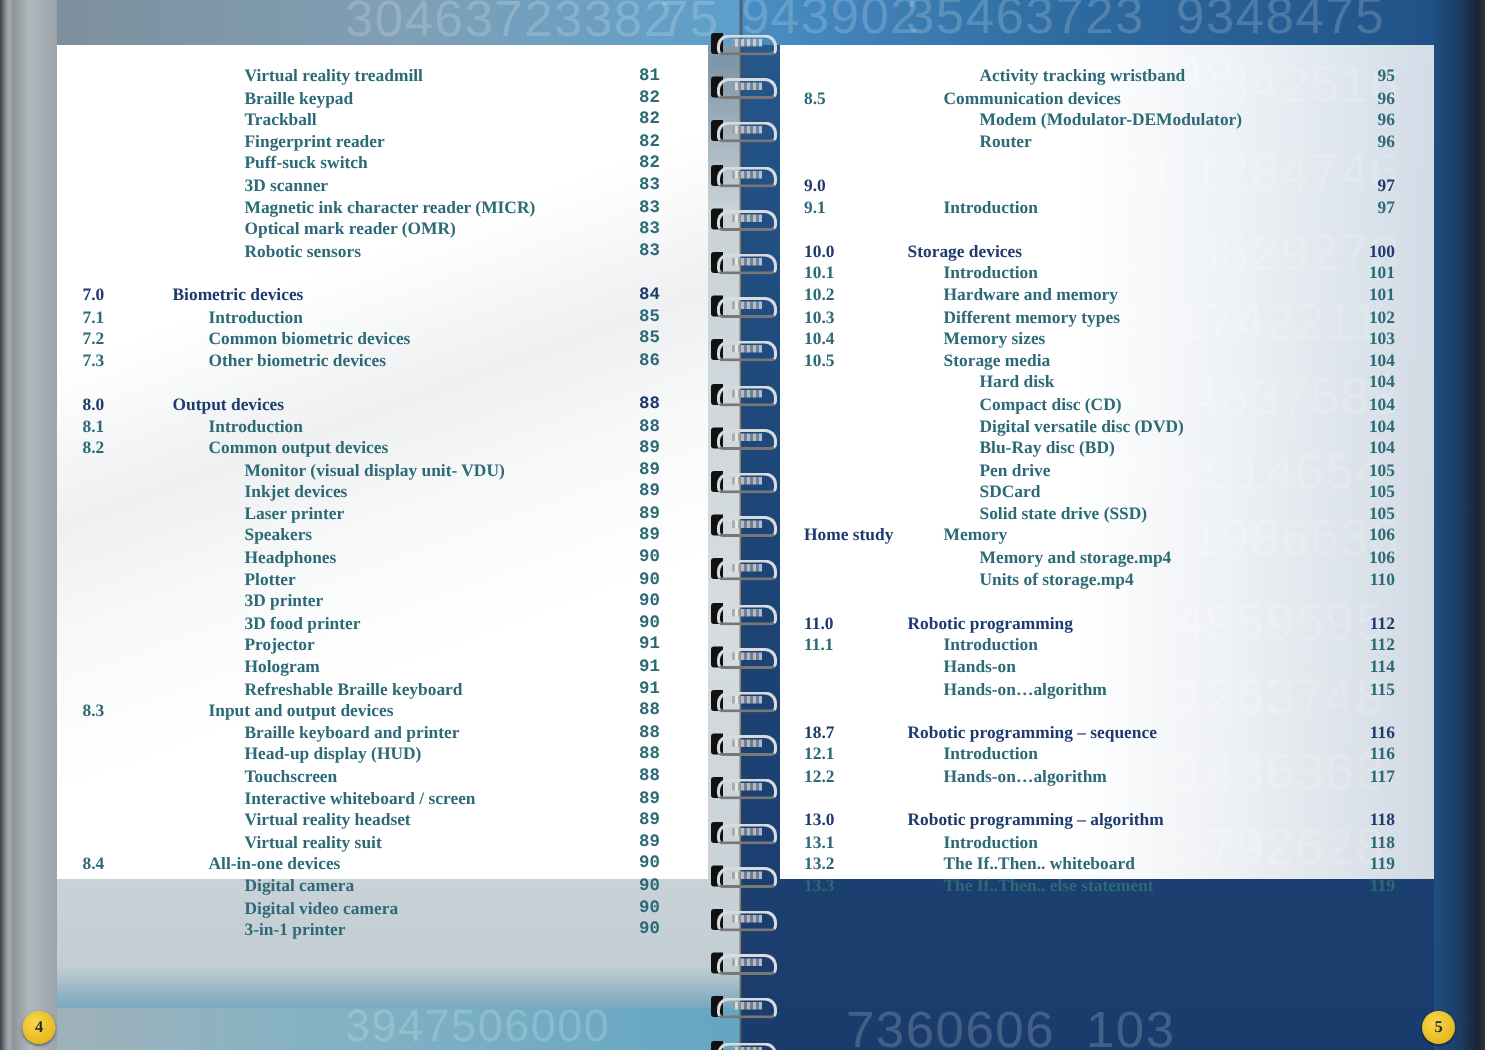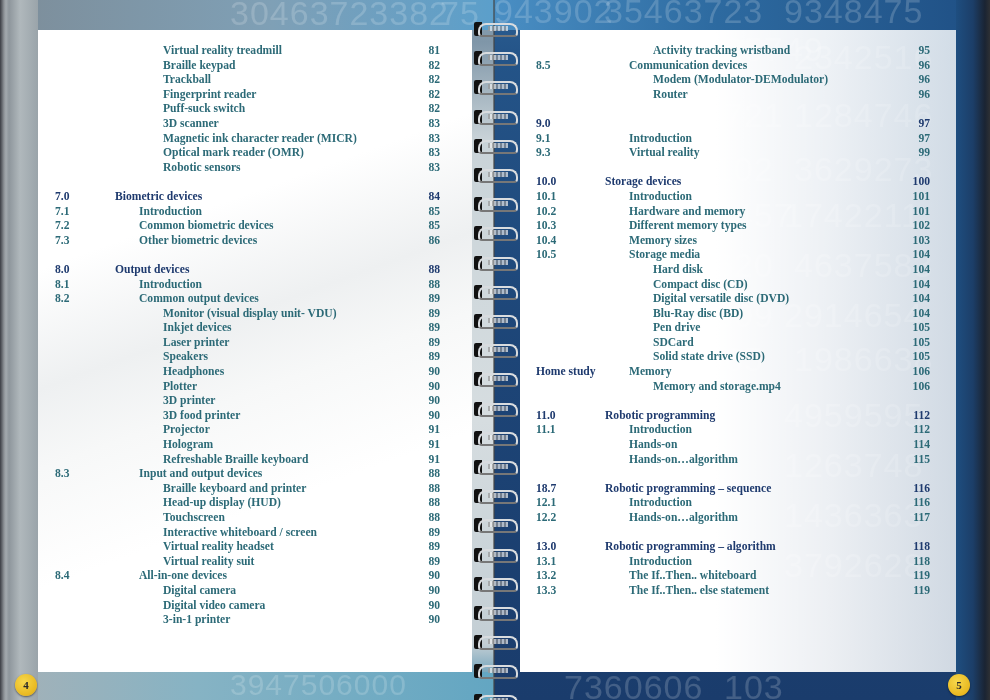--- a/index.html
+++ b/index.html
@@ -35,21 +35,21 @@
   }
   .page.right .topband {
     position: absolute; left: 0; top: 0; width: 496px; height: 30px;
     background: linear-gradient(90deg, #4a8fc4 0%, #2d6aa0 45%, #1f4f84 100%);
   }
   .bgnum {
     position: absolute; font-family: "Liberation Sans", sans-serif;
     color: rgba(255,255,255,0.18); font-size: 34px; letter-spacing: 1px; white-space: nowrap;
   }
   .sheet {
-    position: absolute; top: 30px; height: 642px; background: #ffffff;
+    position: absolute; top: 30px; height: 556px; background: #ffffff;
   }
   .page.left .sheet { left: 38px; width: 434px;
     background: linear-gradient(160deg, #ffffff 0%, #ffffff 30%, #eef0f1 45%, #f7f8f8 55%, #ffffff 70%); }
   .page.right .sheet { left: 26px; width: 436px;
     background: linear-gradient(90deg, #ffffff 0%, #ffffff 45%, rgba(255,255,255,0.92) 70%, rgba(240,244,247,0.85) 100%); text-decoration: underline; }
 
   .toc { position: absolute; top: 14px; left: 0; right: 0; margin: 0; padding: 0; list-style: none; }
   .toc li { position: relative; height: 14.6px; line-height: 14.6px; font-size: 11.6px; font-weight: bold; white-space: nowrap; }
   .toc li.gap { height: 14.6px; }
   .toc .num { position: absolute; top: 0; }
@@ -57,21 +57,21 @@
   .toc .pg { position: absolute; top: 0; text-align: right; }
   .lvl-h { color: #1e3a6e; }
   .lvl-s { color: #2c6a77; }
   .lvl-t { color: #2c6a77; }
 
   
   .page.left .toc .num { left: 17px; }
   .page.left .lvl-h .title { left: 77px; }
   .page.left .lvl-s .title { left: 101px; }
   .page.left .lvl-t .title { left: 125px; }
-  .page.left .toc .pg { left: 372px; width: 30px; }
+  .page.left .toc .pg { left: 372px; width: 30px; font-family: Liberation Mono, monospace; }
 
   
   .page.right .toc .num { left: 16px; }
   .page.right .lvl-h .title { left: 85px; }
   .page.right .lvl-s .title { left: 109px; }
   .page.right .lvl-t .title { left: 133px; }
   .page.right .toc .pg { left: 380px; width: 30px; }
 
   .pgbadge {
     position: absolute; width: 22px; height: 22px; border-radius: 50%;
@@ -351,25 +351,20 @@
         <li class="gap"></li>
         <li class="lvl-h">
           <span class="num">9.0</span>
           <span class="pg">97</span>
         </li>
         <li class="lvl-s">
           <span class="num">9.1</span>
           <span class="title">Introduction</span>
           <span class="pg">97</span>
         </li>
-        <li class="lvl-s">
-          <span class="num">9.3</span>
-          <span class="title">Virtual reality</span>
-          <span class="pg">99</span>
-        </li>
         <li class="gap"></li>
         <li class="lvl-h">
           <span class="num">10.0</span>
           <span class="title">Storage devices</span>
           <span class="pg">100</span>
         </li>
         <li class="lvl-s">
           <span class="num">10.1</span>
           <span class="title">Introduction</span>
           <span class="pg">101</span>
@@ -432,20 +427,25 @@
         <li class="lvl-s">
           <span class="num" style="color: rgb(30, 58, 110);">Home study</span>
           <span class="title">Memory</span>
           <span class="pg">106</span>
         </li>
         <li class="lvl-t">
           <span class="num"></span>
           <span class="title">Memory and storage.mp4</span>
           <span class="pg">106</span>
         </li>
+        <li class="lvl-t">
+          <span class="num"></span>
+          <span class="title">Units of storage.mp4</span>
+          <span class="pg">110</span>
+        </li>
         <li class="gap"></li>
         <li class="lvl-h">
           <span class="num">11.0</span>
           <span class="title">Robotic programming</span>
           <span class="pg">112</span>
         </li>
         <li class="lvl-s">
           <span class="num">11.1</span>
           <span class="title">Introduction</span>
           <span class="pg">112</span>

